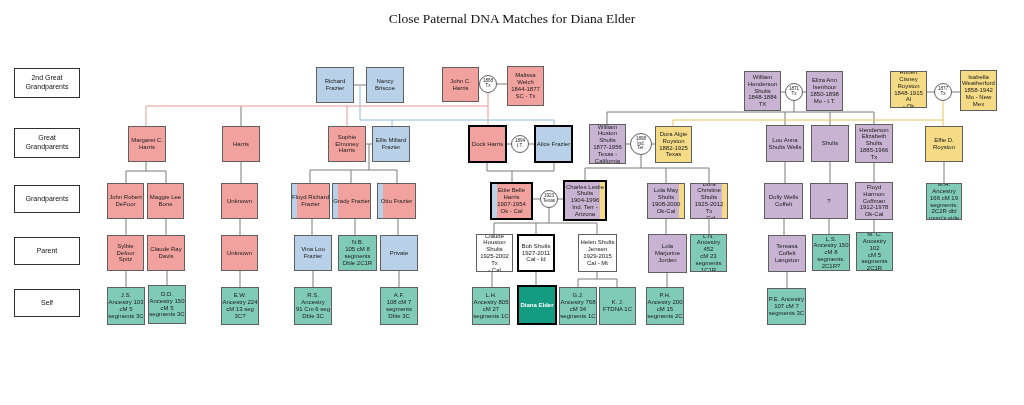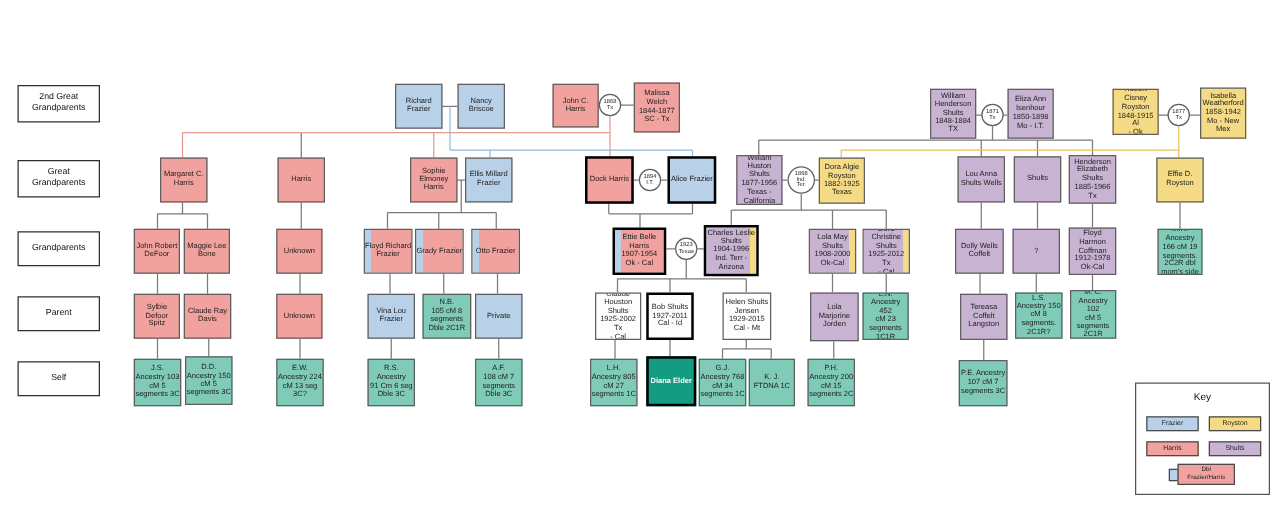--- a/index.html
+++ b/index.html
@@ -26,20 +26,21 @@
   .key .ktitle{position:absolute;top:6px;left:0;width:100%;text-align:center;font-size:8px;color:#111;}
   .ks{position:absolute;box-sizing:border-box;border:1px solid #4a4a4a;display:flex;align-items:center;justify-content:center;
       font-size:5.5px;line-height:1.15;text-align:center;white-space:pre-line;color:#1c1c1c;}
   .ktab{position:absolute;box-sizing:border-box;border:1px solid #4a4a4a;background:#b8d1e8;}
 </style>
 </head>
 <body>
 
 <div class="canvas">
 
+  <div class="title">Close Paternal DNA Matches for Diana Elder</div>
 
   <svg class="lines" width="1024" height="405" viewBox="0 0 1024 405">
 
     <path fill="none" stroke="#7a7a7a" stroke-width="1" d="
       M353 85H366 M478 84H480 M496 84H507
       M780 92H786 M802 92H806 M926 92H935 M951 92H960
       M365 144H372 M507 144H511 M529 144H534 M625 144H630 M652 144H655
       M533 199H540 M558 199H563
       M146 162V171 M126 171H166 M126 171V183 M166 171V183
       M126 219V235 M166 219V235 M126 271V287 M167 271V285
@@ -259,24 +260,14 @@
   <div class="b green" style="left:599px;top:287px;width:37px;height:38px">K. J.
 FTDNA 1C</div>
   <div class="b green" style="left:646px;top:287px;width:38px;height:38px">P.H.
 Ancestry 200
 cM 15
 segments 2C</div>
   <div class="b green" style="left:767px;top:288px;width:39px;height:37px">P.E. Ancestry
 107 cM 7
 segments 3C</div>
 
-  <div class="key">
-    <div class="ktitle">Key</div>
-    <div class="ks" style="left:8px;top:26px;width:42px;height:12px;background:#b8d1e8">Frazier</div>
-    <div class="ks" style="left:58px;top:26px;width:42px;height:12px;background:#f5db85">Royston</div>
-    <div class="ks" style="left:8px;top:46px;width:42px;height:12px;background:#f2a29e">Harris</div>
-    <div class="ks" style="left:58px;top:46px;width:42px;height:12px;background:#c9b3d3">Shults</div>
-    <div class="ktab" style="left:26px;top:68px;width:8px;height:10px"></div>
-    <div class="ks" style="left:33px;top:64px;width:46px;height:17px;background:#f2a29e;font-size:5px">Dbl
-Frazier/Harris</div>
-  </div>
 
 </div>
 
 </body></html>

